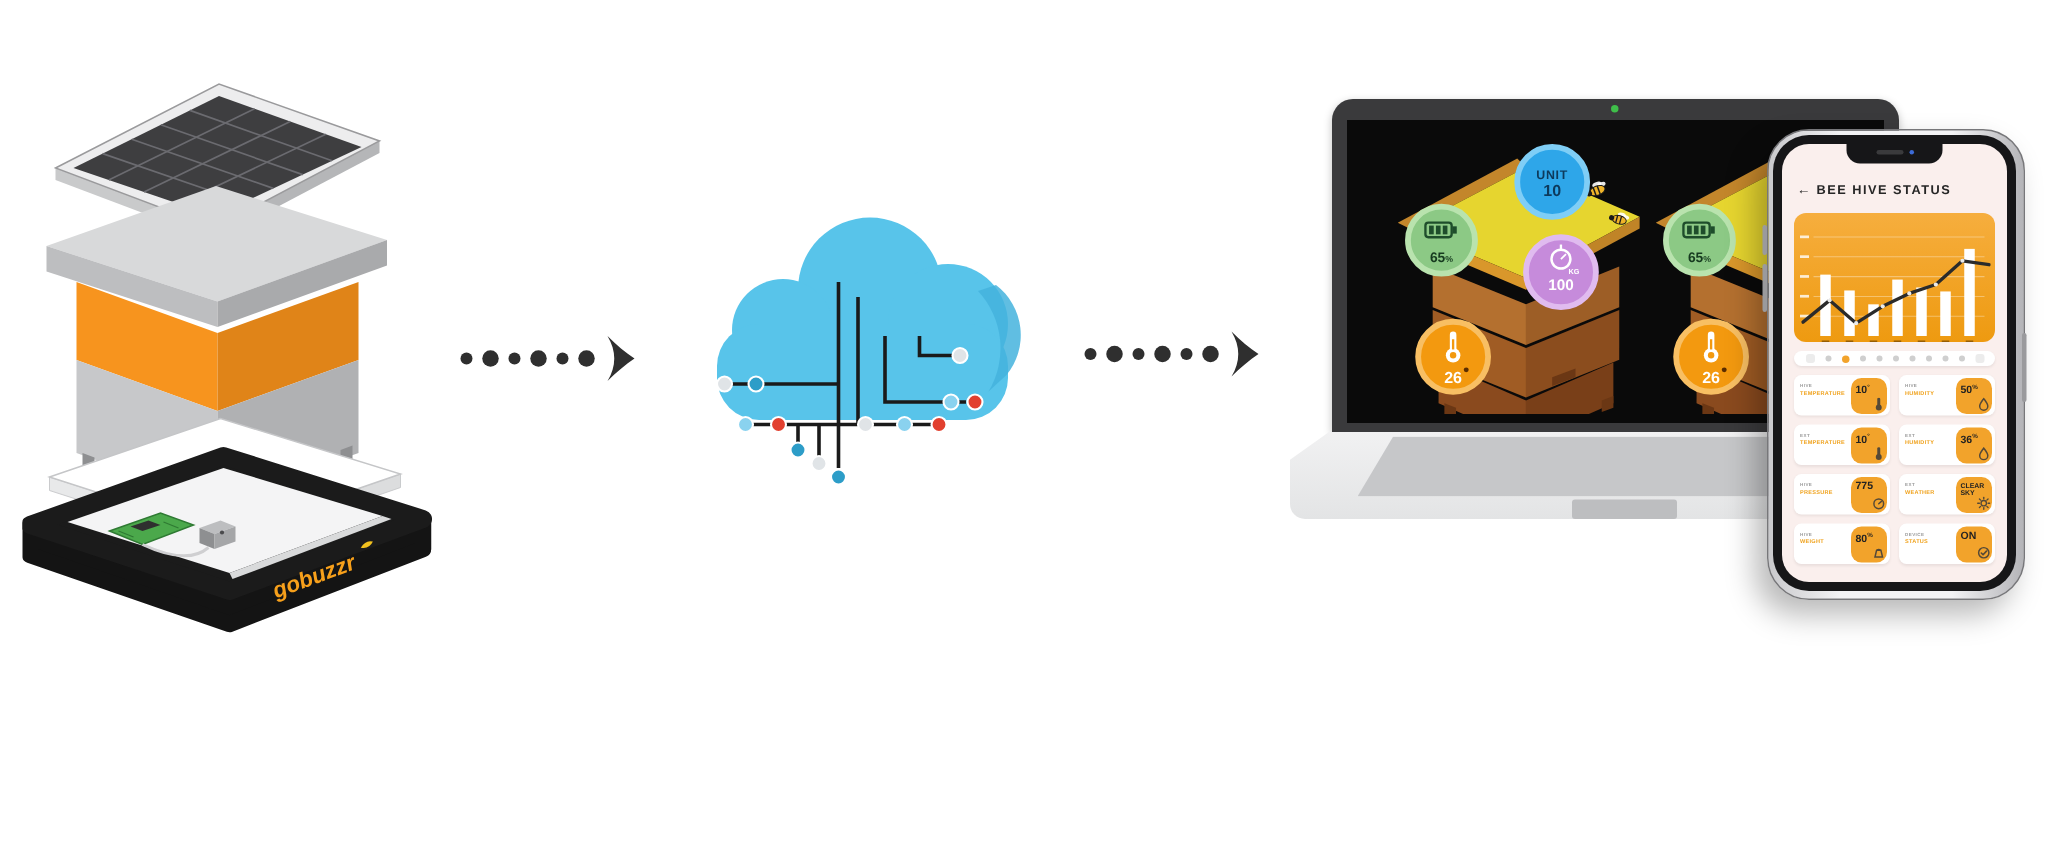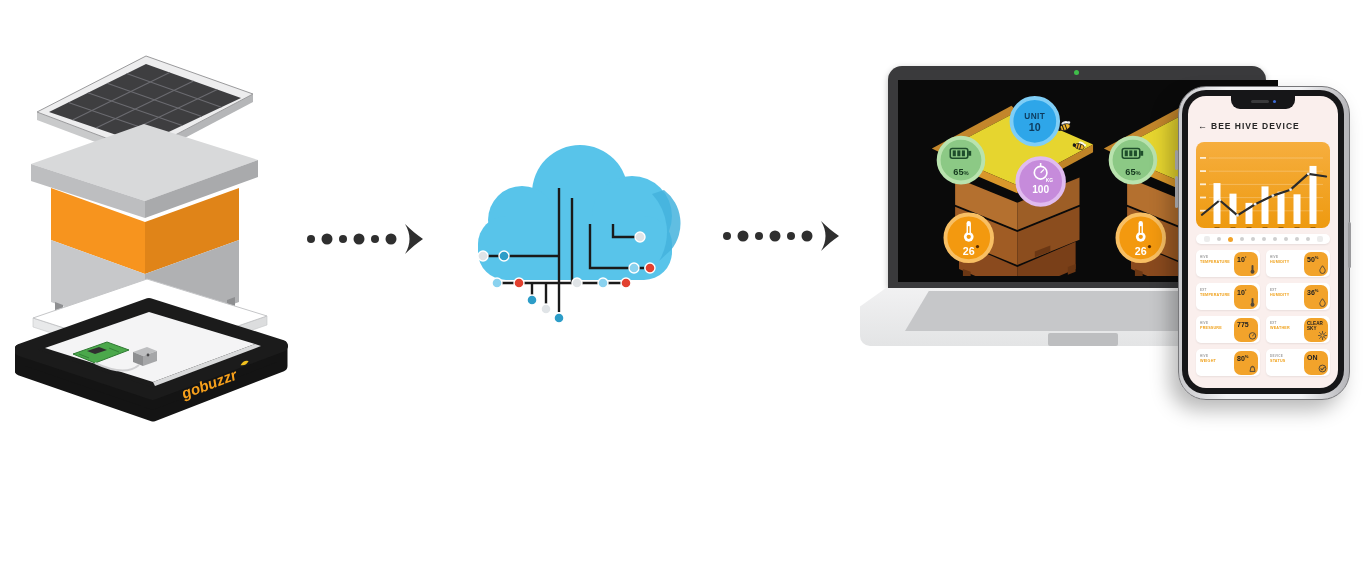--- a/index.html
+++ b/index.html
@@ -3,21 +3,21 @@
 <meta charset="utf-8">
 <style>
   html,body{margin:0;padding:0;background:#ffffff;}
   body{font-family:"Liberation Sans", sans-serif;}
   #canvas{position:relative;width:1366px;height:569px;background:#ffffff;overflow:hidden;}
   .abs{position:absolute;}
 
   
   .laptop-top{left:888px;top:66px;width:378px;height:222px;background:#3a3a3c;border-radius:14px 14px 0 0;box-shadow:0 2px 6px rgba(0,0,0,.25);}
   .webcam{left:1074px;top:70px;width:5px;height:5px;border-radius:50%;background:#3fbe4a;}
-  .laptop-screen{left:898px;top:80px;width:358px;height:202px;background:#0a0a0a;overflow:hidden;padding-left:22px;}
+  .laptop-screen{left:898px;top:80px;width:358px;height:202px;background:#0a0a0a;overflow:hidden;}
   .laptop-base{left:860px;top:288px;width:432px;height:58px;background:linear-gradient(#f1f1f2,#e3e4e5);border-radius:0 0 10px 10px;clip-path:polygon(26px 0,calc(100% - 26px) 0,100% 32%,100% 100%,0 100%,0 32%);}
   .keyboard{left:905px;top:291px;width:340px;height:40px;background:#c6c7c9;clip-path:polygon(7% 0,93% 0,100% 100%,0 100%);}
   .trackpad{left:1048px;top:333px;width:70px;height:13px;background:#bdbec0;border-radius:2px;}
   .hive-svg{position:absolute;width:170px;height:190px;}
 
   
   .phone{left:1178px;top:86px;width:170px;height:312px;border-radius:28px;background:linear-gradient(90deg,#c9c9cc,#f2f2f4 28%,#f2f2f4 72%,#b4b4b8);border:1px solid #77777a;box-shadow:-8px 10px 20px rgba(0,0,0,.28);}
   .phone-bezel{left:1182px;top:90px;width:162px;height:304px;border-radius:24px;background:#161618;}
   .phone-screen{left:1188px;top:96px;width:150px;height:292px;border-radius:18px;background:#faefed;overflow:hidden;}
   .phone-btn{background:#9a9a9d;border-radius:2px;}
@@ -338,21 +338,21 @@
   <div class="abs phone-btn" style="left:1175px;top:176px;width:3px;height:32px;"></div>
   <div class="abs phone-btn" style="left:1348px;top:222px;width:3px;height:46px;"></div>
   <div class="abs phone-bezel"></div>
   <div class="abs phone-screen">
     <div class="notch">
       <div class="speaker"></div>
       <div class="cam-dot"></div>
     </div>
     <div class="phone-header">
       <span class="back-ic">←</span>
-      <span class="ph-title">BEE HIVE DEVICE</span>
+      <span class="ph-title">BEE HIVE STATUS</span>
     </div>
     <div class="chart-card">
       <svg id="chartSvg" width="134" height="86" viewBox="0 0 134 86">
           <line x1="13" y1="16" x2="127" y2="16" stroke="#ffffff" stroke-opacity="0.35" stroke-width="0.7"></line>
           <rect x="4" y="15" width="6" height="1.8" fill="#ffffff" opacity="0.8"></rect>
           <line x1="13" y1="29.2" x2="127" y2="29.2" stroke="#ffffff" stroke-opacity="0.35" stroke-width="0.7"></line>
           <rect x="4" y="28.2" width="6" height="1.8" fill="#ffffff" opacity="0.8"></rect>
           <line x1="13" y1="42.4" x2="127" y2="42.4" stroke="#ffffff" stroke-opacity="0.35" stroke-width="0.7"></line>
           <rect x="4" y="41.4" width="6" height="1.8" fill="#ffffff" opacity="0.8"></rect>
           <line x1="13" y1="55.599999999999994" x2="127" y2="55.599999999999994" stroke="#ffffff" stroke-opacity="0.35" stroke-width="0.7"></line>

